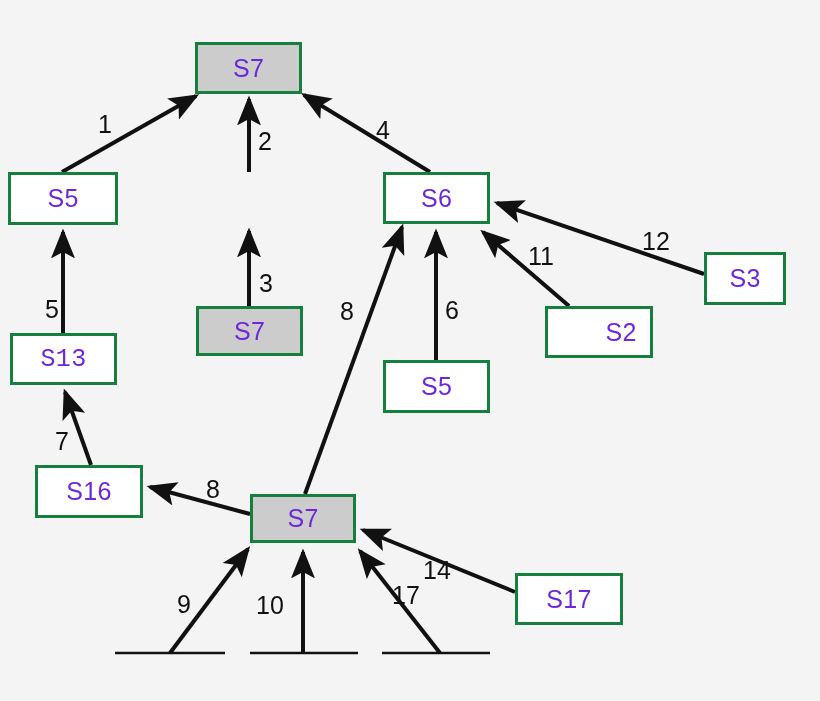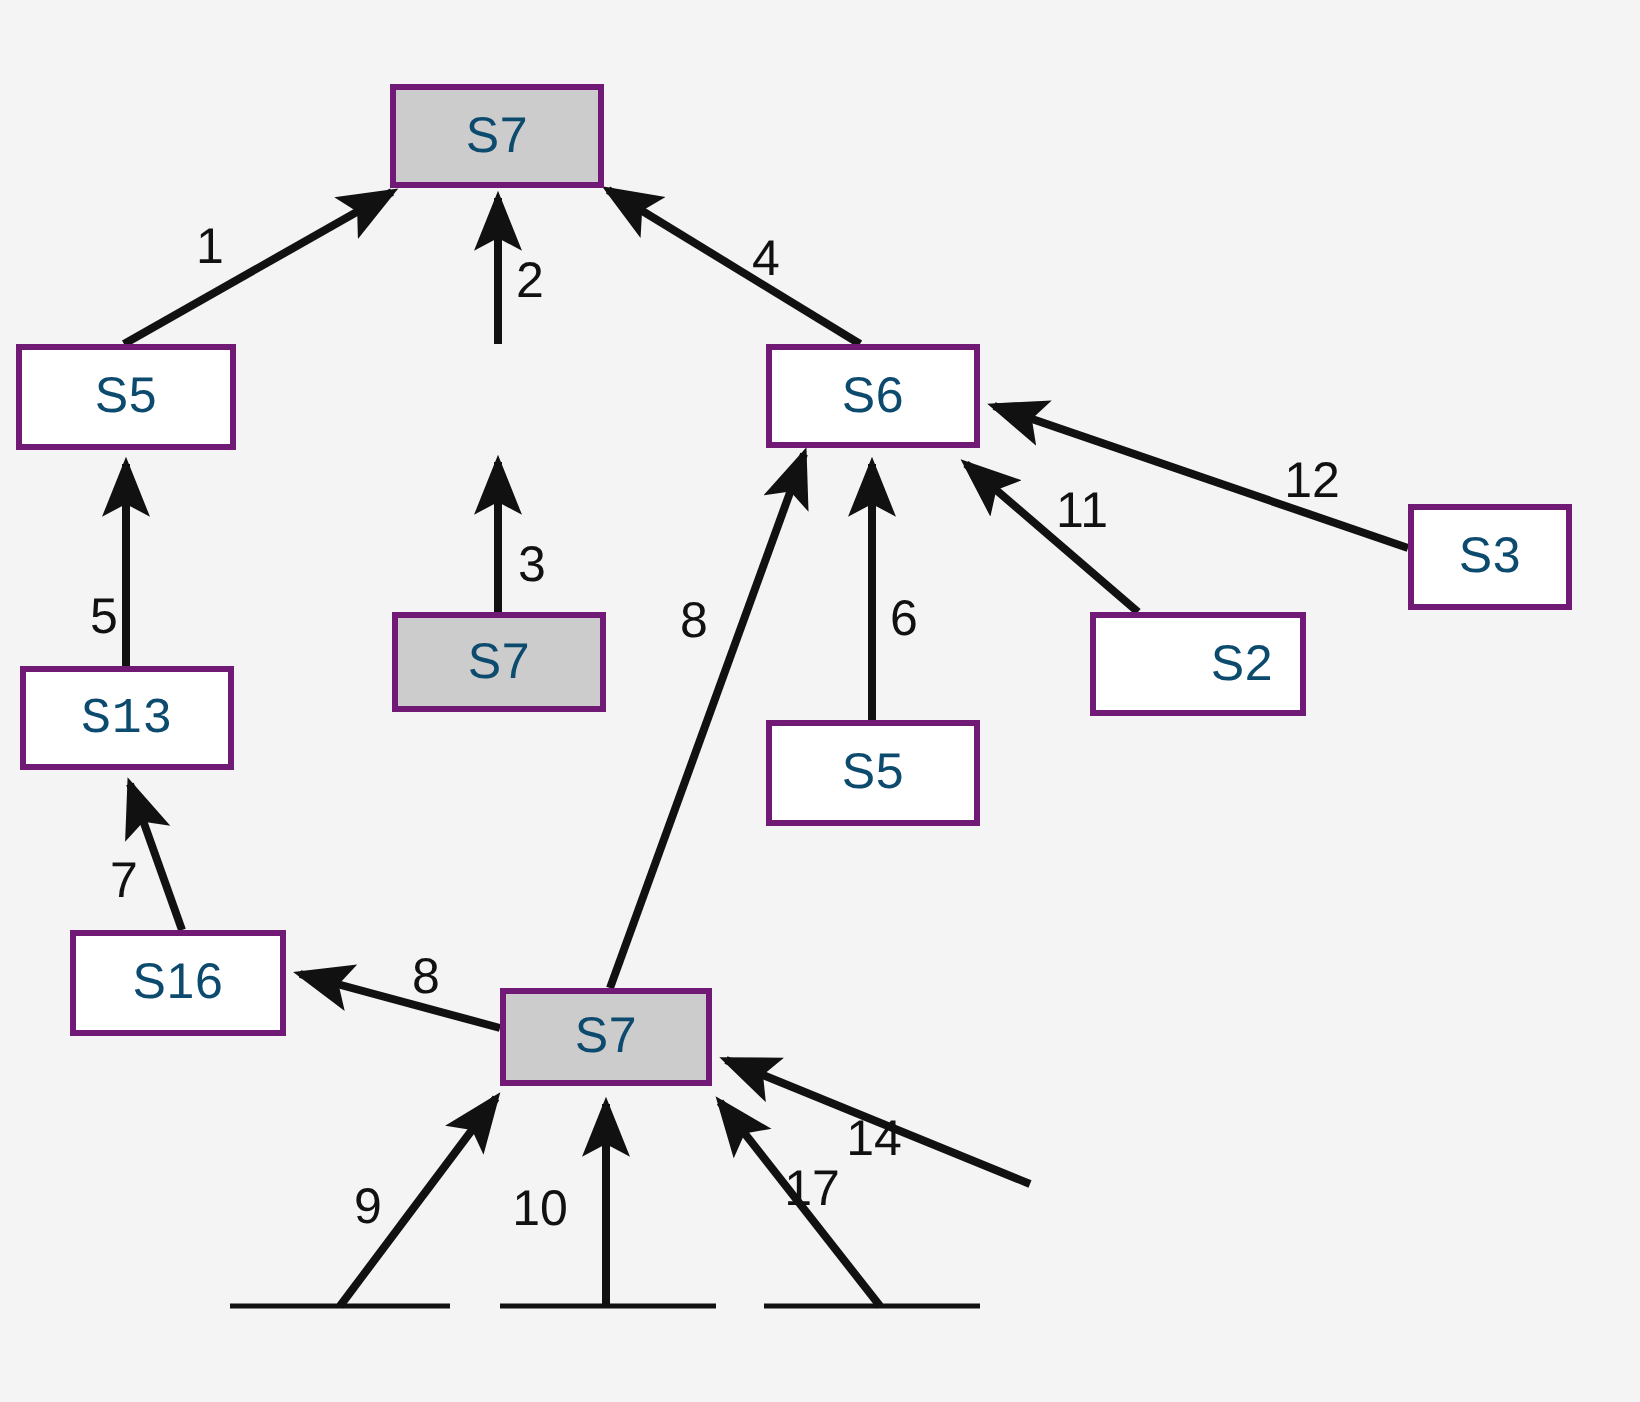--- a/index.html
+++ b/index.html
@@ -18,27 +18,27 @@
   #graph-svg {
     position: absolute;
     left: 0;
     top: 0;
     width: 820px;
     height: 701px;
   }
   .node-box {
     position: absolute;
     box-sizing: border-box;
-    border: 3px solid #701a75;
+    border: 3px solid #15803d;
     background: #ffffff;
     display: flex;
     align-items: center;
     justify-content: center;
     font-size: 25px;
-    color: #0c4a6e;
+    color: #6d28d9;
     letter-spacing: 0.3px;
   }
   .node-box.shaded {
     background: #cccccc;
   }
   .edge-label {
     position: absolute;
     font-size: 25px;
     color: #111111;
     line-height: 1;
@@ -127,20 +127,23 @@
   </div>
 
   <div class="node-box" style="left:35px;top:465px;width:108px;height:53px;">
     <span>S16</span>
   </div>
 
   <div class="node-box shaded" style="left:250px;top:494px;width:106px;height:49px;">
     <span>S7</span>
   </div>
 
+  <div class="node-box" style="left:515px;top:573px;width:108px;height:52px;">
+    <span>S17</span>
+  </div>
 
   <div class="edge-label" style="left:105px;top:124px;">1</div>
   <div class="edge-label" style="left:265px;top:141px;">2</div>
   <div class="edge-label" style="left:383px;top:130px;">4</div>
   <div class="edge-label" style="left:266px;top:283px;">3</div>
   <div class="edge-label" style="left:52px;top:309px;">5</div>
   <div class="edge-label" style="left:452px;top:310px;">6</div>
   <div class="edge-label" style="left:541px;top:256px;">11</div>
   <div class="edge-label" style="left:656px;top:221px;margin-top:20px;">12</div>
   <div class="edge-label" style="left:62px;top:441px;">7</div>

